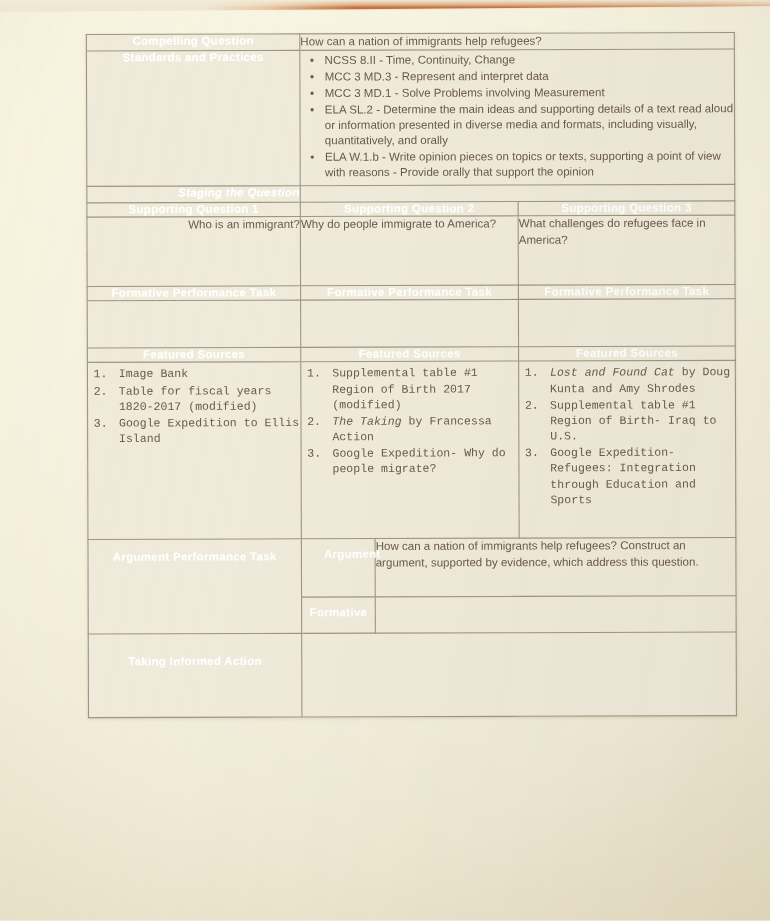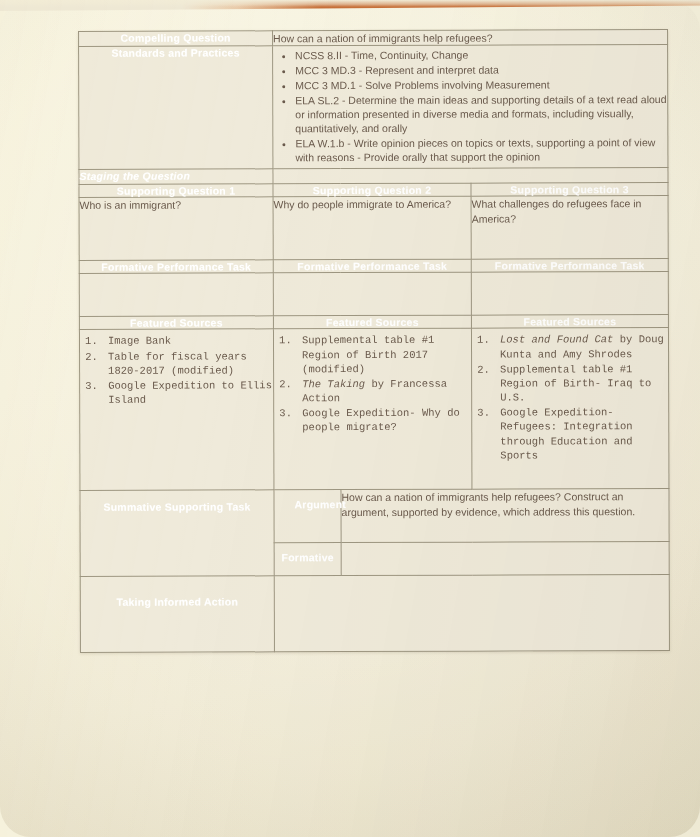--- a/index.html
+++ b/index.html
@@ -20,21 +20,20 @@
   #page {
     position: absolute;
     inset: 0;
     background:
       radial-gradient(ellipse 120% 110% at 48% 42%,
         rgba(255,255,255,0.38) 0%,
         rgba(255,255,255,0.10) 45%,
         rgba(150,135,105,0.12) 78%,
         rgba(120,105,80,0.26) 100%),
       linear-gradient(168deg, #f7f3de 0%, #f4efd9 40%, #efe9d2 75%, #e9e2c8 100%);
-    border-radius: 31px;
   }
   #top-strip {
     position: absolute;
     left: 0; right: 0; top: 0;
     height: 11px;
     background: linear-gradient(95deg,
        rgba(238,232,213,1) 0%,
        rgba(238,232,213,1) 26%,
        rgba(205,125,65,0.35) 34%,
        rgba(196,105,48,0.95) 46%,
@@ -74,21 +73,21 @@
     color: #ffffff;
     text-align: center;
     vertical-align: middle;
     font-size: 10.5px;
     font-weight: bold;
     letter-spacing: 0.25px;
     text-shadow: 0 0 1.2px rgba(255,255,255,0.45);
     padding: 5px 4px;
   }
   .hdr.left {
-    text-align: left;
+    text-align: right;
     padding-left: 12px;
     font-style: italic;
   }
   .body-cell {
     color: #6a5a4c;
     font-size: 10.5px;
     line-height: 1.38;
     padding: 6px 8px 6px 9px;
   }
   .body-cell.pad-more { padding: 7px 10px 8px 10px; }
@@ -167,21 +166,21 @@
         <td class="body-cell" colspan="3" style="height:14px;"></td>
       </tr>
 
       <tr>
         <td class="hdr">Supporting Question 1</td>
         <td class="hdr" colspan="2">Supporting Question 2</td>
         <td class="hdr">Supporting Question 3</td>
       </tr>
 
       <tr>
-        <td class="body-cell pad-more" style="height:62px;">Who is an immigrant?</td>
+        <td class="body-cell pad-more" style="height:62px;text-align:right;">Who is an immigrant?</td>
         <td class="body-cell pad-more" colspan="2">Why do people immigrate to America?</td>
         <td class="body-cell pad-more">What challenges do refugees face in America?</td>
       </tr>
 
       <tr>
         <td class="hdr">Formative Performance Task</td>
         <td class="hdr" colspan="2">Formative Performance Task</td>
         <td class="hdr">Formative Performance Task</td>
       </tr>
 
@@ -215,21 +214,21 @@
         <td class="body-cell">
           <ol class="src">
             <li><span class="it">Lost and Found Cat</span><span> by Doug Kunta and Amy Shrodes</span></li>
             <li><span class="it"></span><span>Supplemental table #1 Region of Birth- Iraq to U.S.</span></li>
             <li><span class="it"></span><span>Google Expedition- Refugees: Integration through Education and Sports</span></li>
           </ol>
         </td>
       </tr>
 
       <tr>
-        <td class="hdr" rowspan="2" style="vertical-align:top; padding-top:10px;">Summative Supporting Task</td>
+        <td class="hdr" rowspan="2" style="vertical-align:top; padding-top:10px;">Argument Performance Task</td>
         <td class="hdr" style="vertical-align:top; padding-top:8px;padding-left:20px;">Argument</td>
         <td class="body-cell pad-more" colspan="2" style="height:52px;">How can a nation of immigrants help refugees? Construct an argument, supported by evidence, which address this question.</td>
       </tr>
 
       <tr>
         <td class="hdr" style="vertical-align:top; padding-top:8px;">Formative</td>
         <td class="body-cell" colspan="2" style="height:32px;"></td>
       </tr>
 
       <tr>

